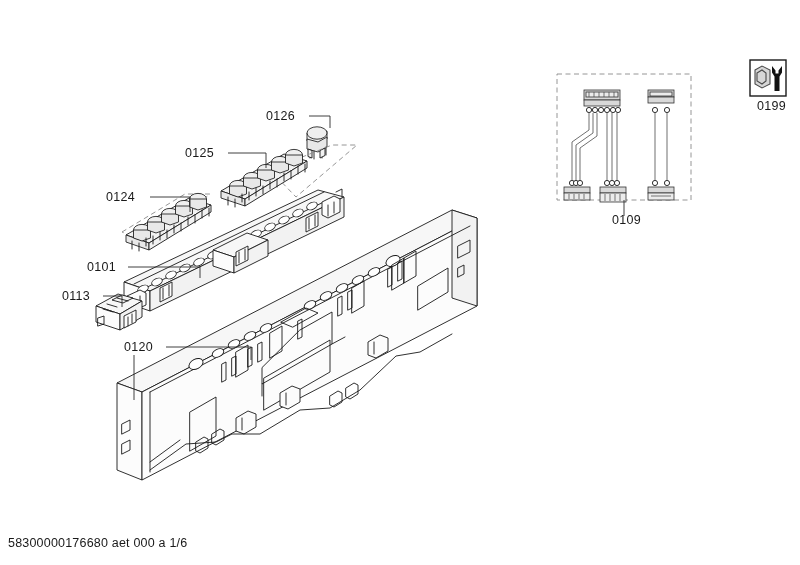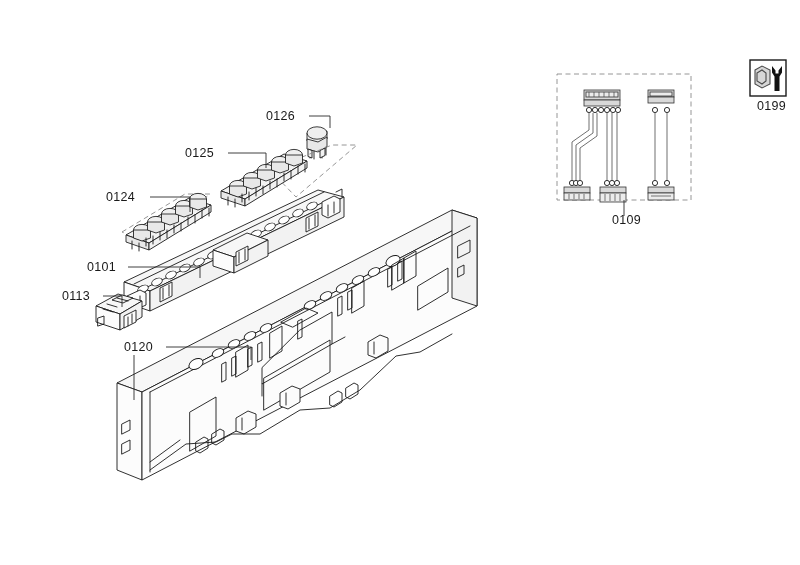--- a/index.html
+++ b/index.html
@@ -421,14 +421,15 @@
         <path class="ln" d="M 122 424 L 130 420 L 130 430 L 122 434 Z"></path>
         <path class="ln" d="M 122 444 L 130 440 L 130 450 L 122 454 Z"></path>
       </g>
     </g>
     <path class="ln-lead" d="M 166 347 L 251 347 L 251 360"></path>
     <path class="ln-lead" d="M 134 355 L 134 400"></path>
     <text class="callout-text" x="124" y="351">0120</text>
 
   </svg>
 
+  <div class="footer-text">58300000176680 aet 000 a 1/6</div>
 
 </div>
 
 </body></html>

